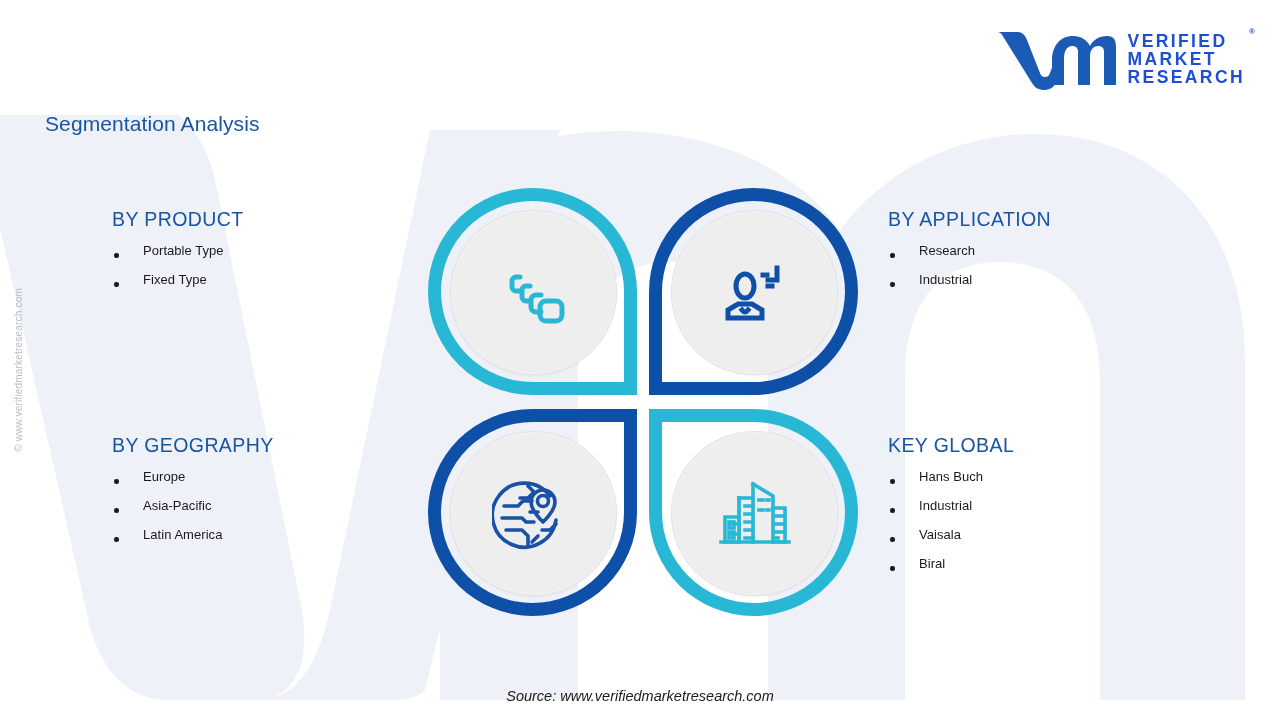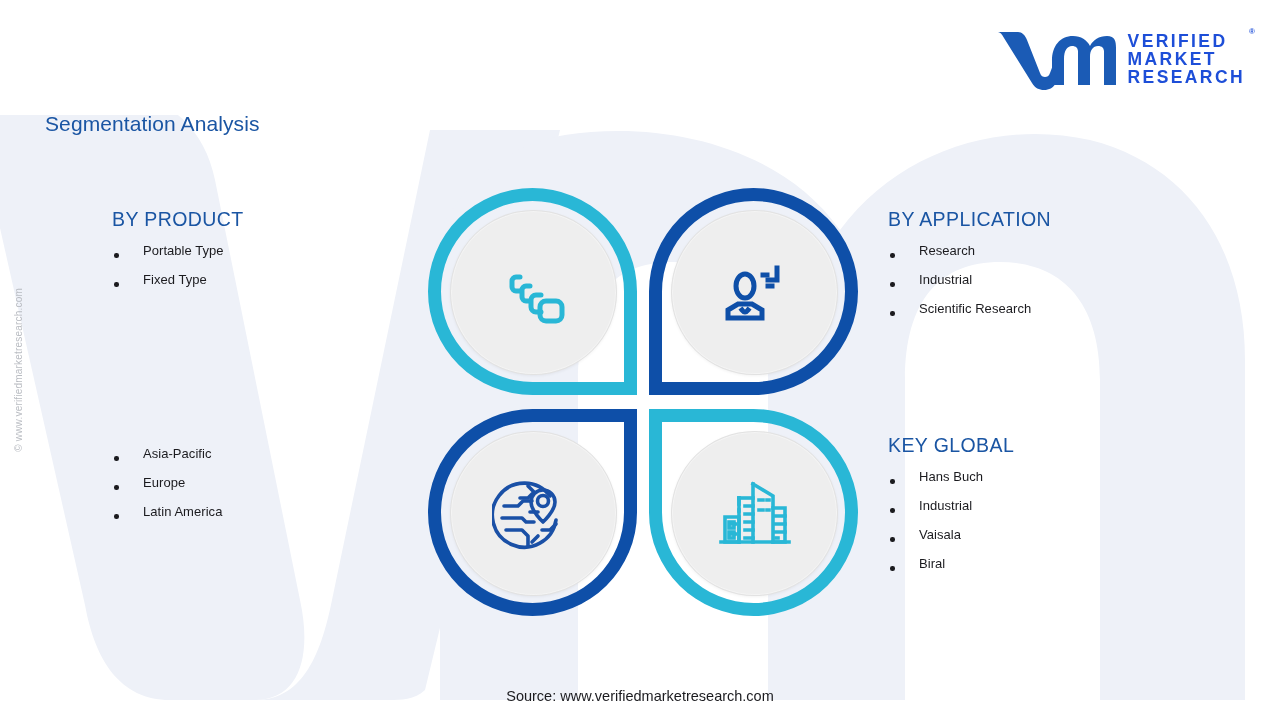--- a/index.html
+++ b/index.html
@@ -212,20 +212,21 @@
   
   .source {
     position: absolute;
     left: 0;
     top: 688px;
     width: 1280px;
     text-align: center;
     font-size: 14.5px;
     color: #1b1b1f;
     z-index: 6;
+    font-style: italic;
   }
 </style>
 </head>
 <body>
 
 <div id="page">
 
   <svg class="bg-watermark" viewBox="0 0 1280 720" xmlns="http://www.w3.org/2000/svg" aria-hidden="true">
     <g fill="#eef1f8">
       <path d="M -30 95
@@ -295,28 +296,28 @@
       <li>Portable Type</li>
       <li>Fixed Type</li>
     </ul>
   </div>
 
   <div class="col" id="col-application">
     <div class="col-head">BY APPLICATION</div>
     <ul class="bullets">
       <li>Research</li>
       <li>Industrial</li>
-      <li>Scientific Research</li>
     </ul>
   </div>
 
   <div class="col" id="col-geography">
+    <div class="col-head">BY GEOGRAPHY</div>
     <ul class="bullets">
+      <li>Europe</li>
       <li>Asia-Pacific</li>
-      <li>Europe</li>
       <li>Latin America</li>
     </ul>
   </div>
 
   <div class="col" id="col-players">
     <div class="col-head">KEY GLOBAL</div>
     <ul class="bullets">
       <li>Hans Buch</li>
       <li>Industrial</li>
       <li>Vaisala</li>

